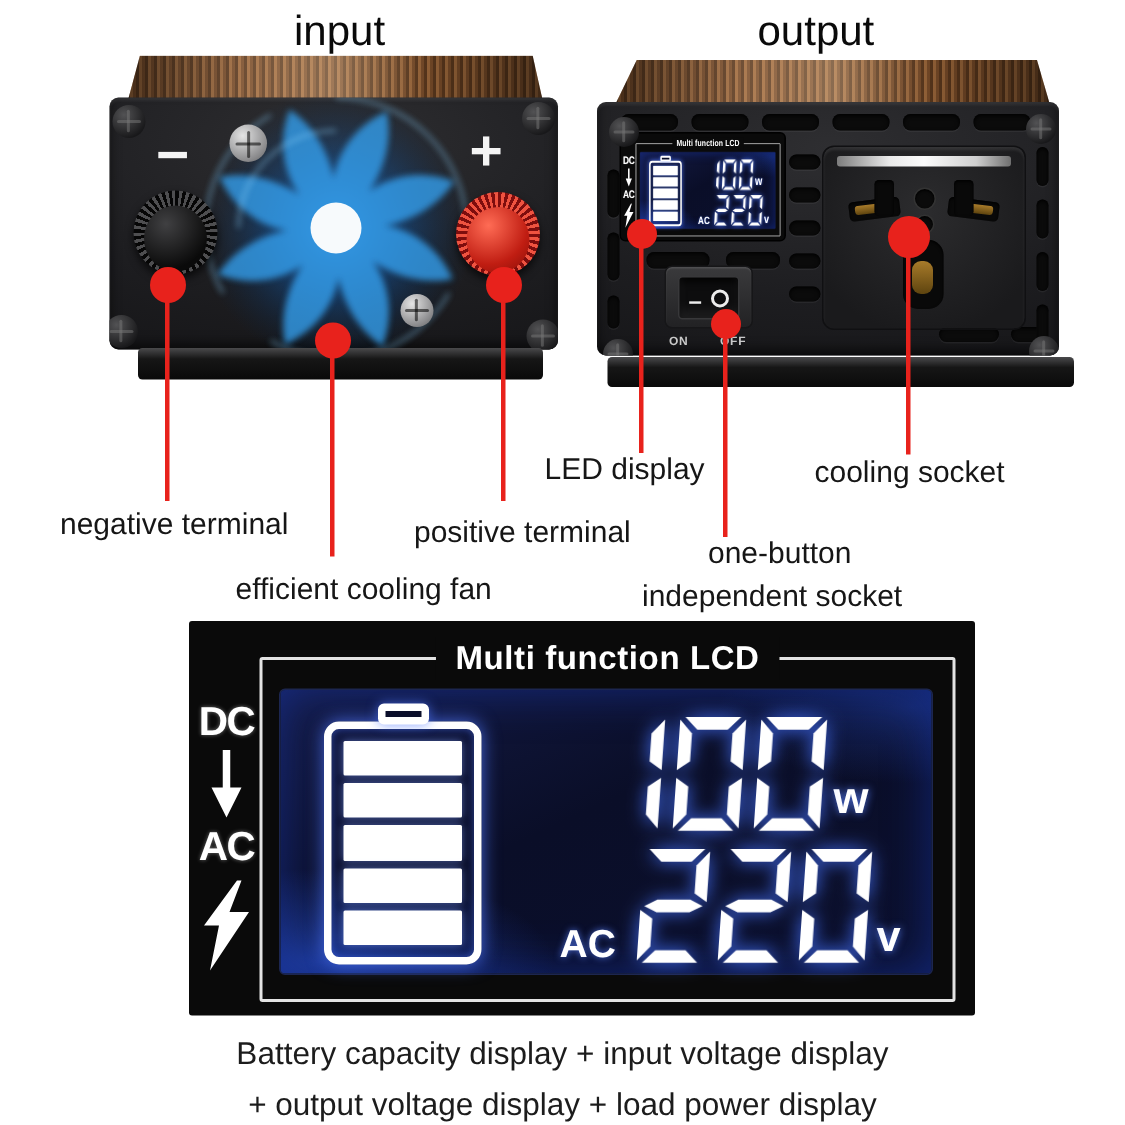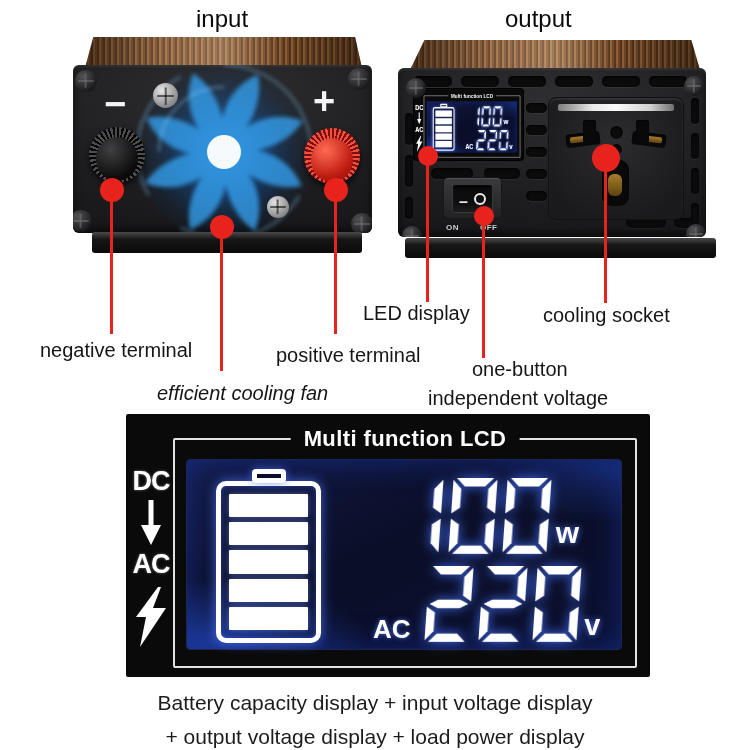--- a/index.html
+++ b/index.html
@@ -1,21 +1,21 @@
 <!DOCTYPE html>
 <html><head>
 <meta charset="utf-8">
 <style>
   html,body{margin:0;padding:0;background:#fff;}
   #stage{position:relative;width:750px;height:750px;background:#ffffff;overflow:hidden;
          font-family:"Liberation Sans",sans-serif;}
   .abs{position:absolute;}
 
   
-  .toplabel{position:absolute;top:5px;font-size:24px;color:#0a0a0a;}
+  .toplabel{position:absolute;top:5px;font-size:28px;color:#0a0a0a;}
   .lbl{position:absolute;font-size:20px;color:#161616;white-space:nowrap;}
   .caption{position:absolute;top:686px;left:0;width:750px;text-align:center;
            font-size:21px;line-height:34px;color:#1c1c1c;}
 
   
   .dot{position:absolute;border-radius:50%;background:#e8221c;z-index:30;}
   .cline{position:absolute;width:3px;background:#e8221c;z-index:29;}
 
   
   .device{position:absolute;}
@@ -340,25 +340,25 @@
 
   <div class="cline" style="left:110px;top:198px;height:136px;"></div>
   <div class="cline" style="left:220px;top:237px;height:134px;"></div>
   <div class="cline" style="left:334px;top:198px;height:136px;"></div>
   <div class="cline" style="left:426px;top:164px;height:138px;"></div>
   <div class="cline" style="left:482px;top:224px;height:134px;"></div>
   <div class="cline" style="left:604px;top:168px;height:135px;"></div>
 
   <div class="lbl" style="left:276px;top:344px;">positive terminal</div>
   <div class="lbl" style="left:40px;top:339px;">negative terminal</div>
-  <div class="lbl" style="left:157px;top:382px;font-style:italic;">efficient cooling fan</div>
+  <div class="lbl" style="left:157px;top:382px;">efficient cooling fan</div>
   <div class="lbl" style="left:363px;top:302px;text-align:center;">LED display</div>
   <div class="lbl" style="left:543px;top:304px;">cooling socket</div>
   <div class="lbl" style="left:428px;top:358px;margin-left:44px;">one-button</div>
-  <div class="lbl" style="left:428px;top:387px;">independent voltage</div>
+  <div class="lbl" style="left:428px;top:387px;">independent socket</div>
 
   <div id="big-panel">
     <div class="panel-content" id="big-panel-content">
       <div class="dccol">
         <div class="dcac">DC</div>
         <svg width="22" height="46" viewBox="0 0 22 46">
           <rect x="8.5" y="0" width="5" height="26" fill="#fff"></rect>
           <polygon points="1,25 21,25 11,45" fill="#fff"></polygon>
         </svg>
         <div class="dcac">AC</div>

